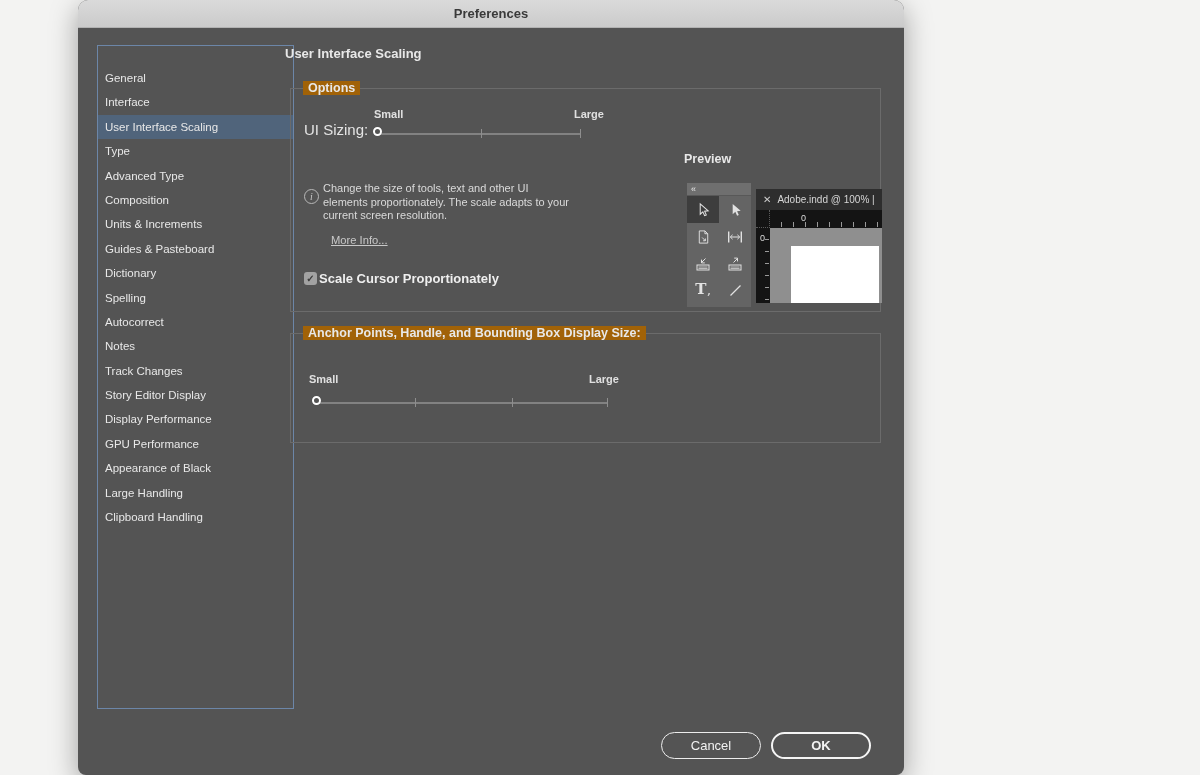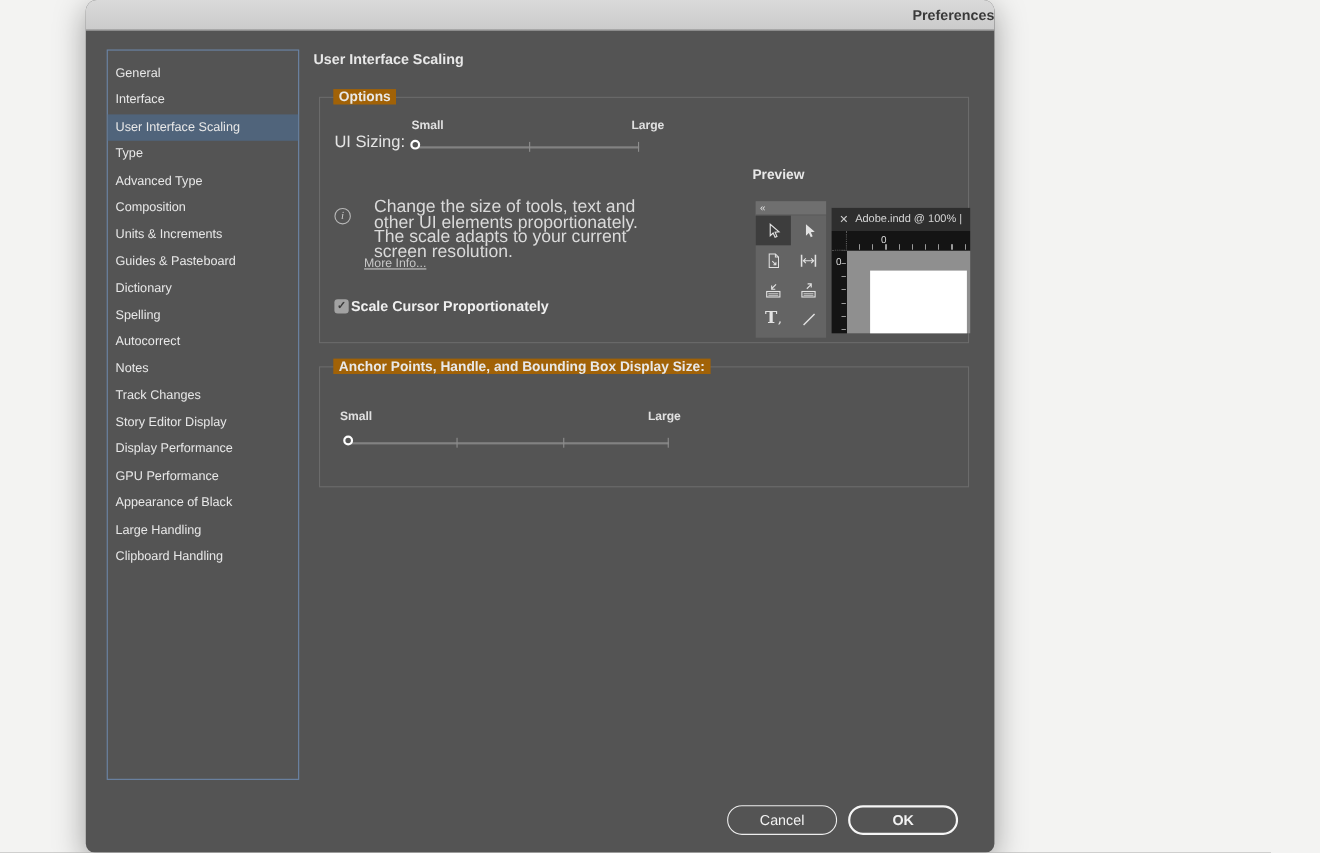--- a/index.html
+++ b/index.html
@@ -13,27 +13,27 @@
   .window {
     position:absolute; left:78px; top:0; width:826px; height:775px;
     background:#545454; border-radius:10px 10px 8px 8px;
     box-shadow:0 8px 28px rgba(0,0,0,.35);
   }
   .titlebar {
     position:absolute; top:0; left:0; right:0; height:28px;
     background:linear-gradient(#dadada,#cbcbcb);
     border-bottom:1px solid #b2b2b2;
     border-radius:10px 10px 0 0;
-    display:flex; align-items:center; justify-content:flex-end;
+    display:flex; align-items:center; justify-content:center;
     font-size:13px; font-weight:700; color:#3a3a3a;
   }
   
   .sidebar {
-    position:absolute; left:19px; top:45px; width:175px; height:664px;
-    border:1px solid #6c86a8; padding-top:9px;
+    position:absolute; left:19px; top:45px; width:197px; height:664px;
+    border:1px solid #6c86a8; padding-top:20px;
   }
   .side-item {
     height:24.4px; line-height:24.4px; padding-left:7px;
     font-size:11.5px; color:#e8e8e8; white-space:nowrap; cursor:default;
   }
   .side-item.selected { background:#50647b; }
   
   .main-heading { position:absolute; left:207px; top:46px; font-size:13px; font-weight:700; color:#e8e8e8; }
   .groupbox { position:absolute; border:1px solid #6b6b6b; }
   #options-box { left:212px; top:88px; width:591px; height:224px; }
@@ -53,21 +53,21 @@
     border:2.5px solid #ffffff; border-radius:50%; background:#545454;
   }
   
   .info-icon {
     position:absolute; left:13px; top:100px; width:15px; height:15px;
     border:1px solid #b8b8b8; border-radius:50%;
     color:#c9c9c9; font-size:10px; font-style:italic;
     font-family:"Liberation Serif", serif;
     display:flex; align-items:center; justify-content:center;
   }
-  .info-text { position:absolute; left:49px; top:93px; width:252px; font-size:16px; line-height:13.5px; color:#dadada; }
+  .info-text { position:absolute; left:32px; top:93px; width:252px; font-size:11px; line-height:13.5px; color:#dadada; }
   .more-info { position:absolute; left:40px; top:145px; font-size:11.2px; color:#c8c8c8; text-decoration:underline; cursor:pointer; }
   
   .checkbox-row { position:absolute; left:13px; top:182px; display:flex; align-items:center; }
   .checkbox {
     width:13px; height:13px; border-radius:3px; background:#a2a2a2;
     color:#3c3c3c; font-size:10px; font-weight:700; line-height:13px; text-align:center; cursor:pointer;
   }
   .checkbox-label { margin-left:2px; font-size:13px; font-weight:600; color:#efefef; }
   
   .preview-label { position:absolute; left:393px; top:63px; font-size:12.5px; font-weight:700; color:#e8e8e8; }

